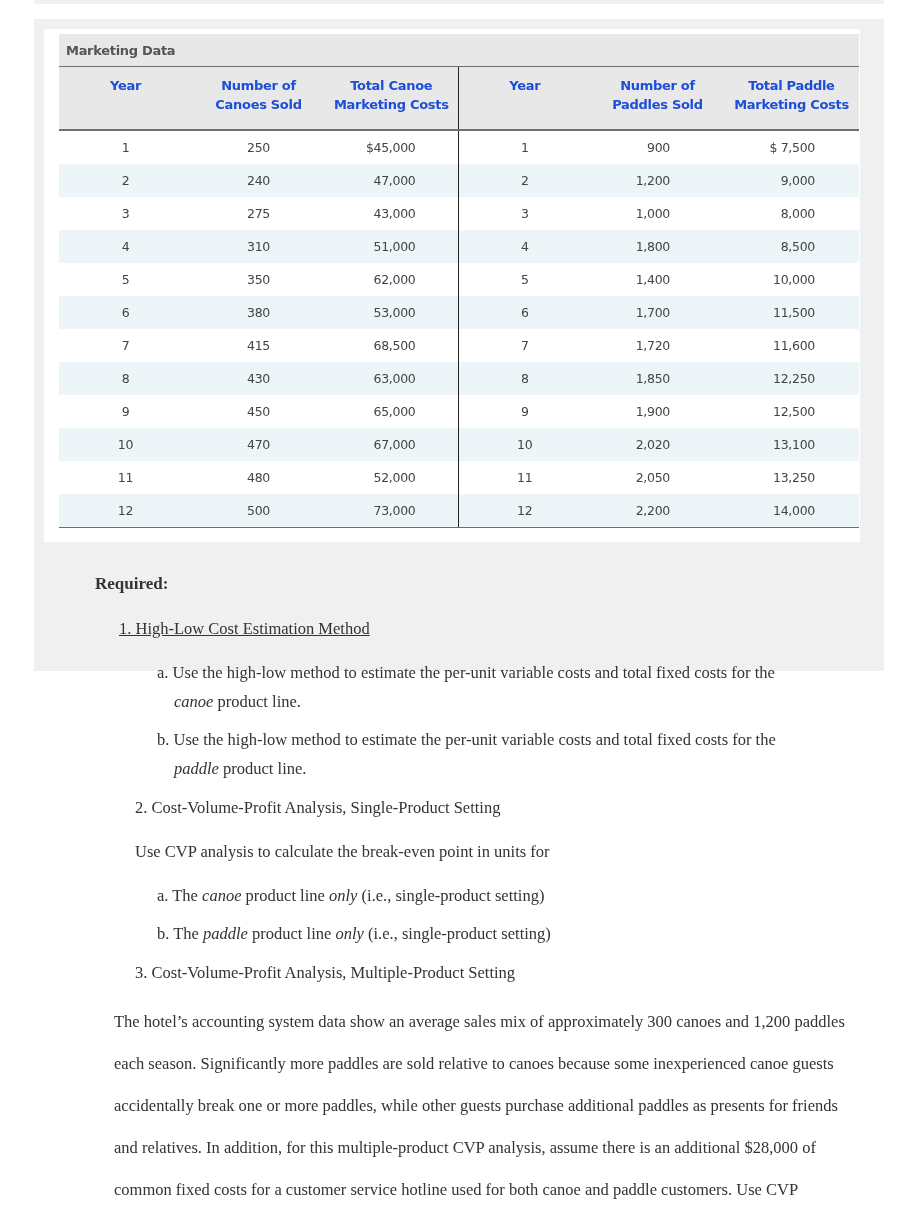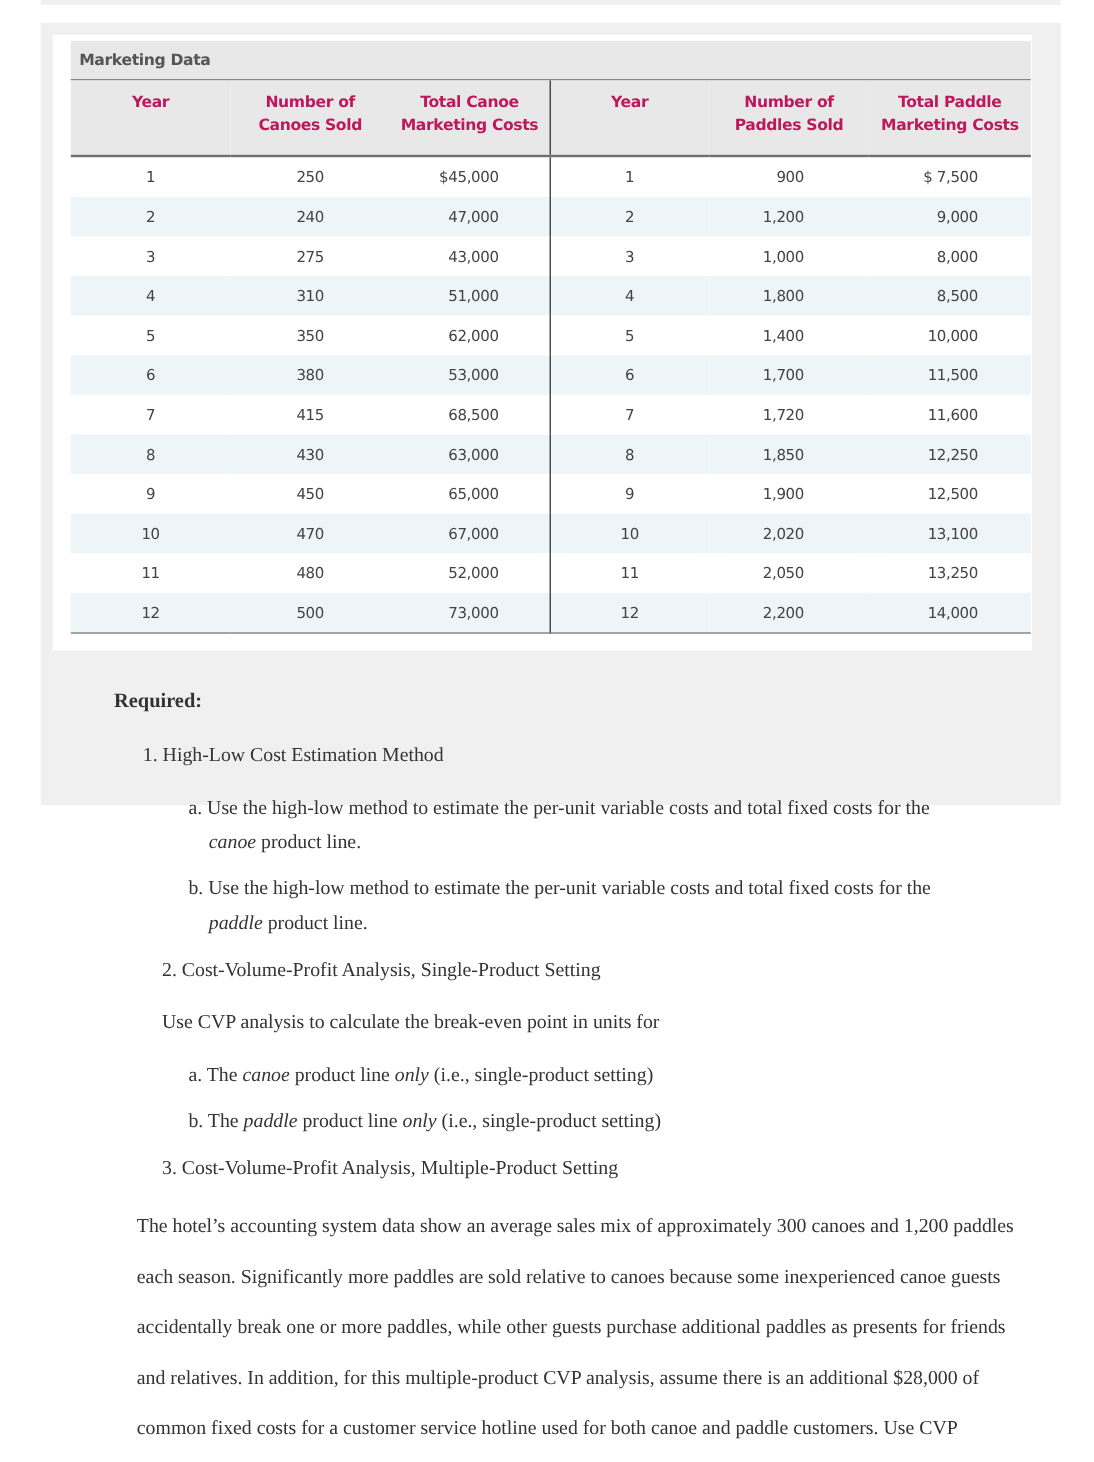--- a/index.html
+++ b/index.html
@@ -9,21 +9,21 @@
   .inner-panel { position: absolute; left: 10px; top: 10px; width: 816px; height: 513px; background: #ffffff; }
   .table-wrap { position: absolute; left: 15px; top: 5px; width: 800px; }
   .caption {
     height: 33px; background: #e8e8e8; border-bottom: 1px solid #6e6e6e;
     font-family: "DejaVu Sans", sans-serif; font-weight: bold; font-size: 13px; color: #555;
     line-height: 33px; padding-left: 7px; box-sizing: border-box; letter-spacing: -0.3px;
   }
   table { border-collapse: collapse; width: 800px; table-layout: fixed;
           font-family: "DejaVu Sans", sans-serif; font-size: 12.5px; color: #444; }
   thead th {
-    background: #e8e8e8; font-weight: bold; color: #be185d; height: 53px;
+    background: #e8e8e8; font-weight: bold; color: #1d4ed8; height: 53px;
     vertical-align: top; padding: 9px 0 0 0; line-height: 19px; border-bottom: 2px solid #6e6e6e;
     letter-spacing: -0.3px; font-size: 13px;
   }
   tbody td { height: 33px; padding: 0; vertical-align: middle; letter-spacing: -0.3px; }
   tbody tr:nth-child(even) td { background: #eef5f9; }
   tbody tr:last-child td { border-bottom: 1px solid #6e6e6e; }
   .sep { border-right: 1px solid #222; }
   .c { text-align: center; }
   .r { text-align: right; }
   .doc {
@@ -162,21 +162,21 @@
             </tr>
           </tbody>
       </table>
     </div>
   </div>
 </div>
 
 <div class="doc">
   <div class="p req" style="left:74px;top:14px;">Required:</div>
 
-  <div class="p" style="left:98px;top:59px;">1. High-Low Cost Estimation Method</div>
+  <div class="p" style="left:98px;top:59px;text-decoration:underline;">1. High-Low Cost Estimation Method</div>
   <div class="p" style="left:136px;top:103px;">a. Use the high-low method to estimate the per-unit variable costs and total fixed costs for the</div>
   <div class="p" style="left:153px;top:132px;"><em>canoe</em><span> product line.</span></div>
   <div class="p" style="left:136px;top:170px;">b. Use the high-low method to estimate the per-unit variable costs and total fixed costs for the</div>
   <div class="p" style="left:153px;top:199px;"><em>paddle</em><span> product line.</span></div>
 
   <div class="p" style="left:114px;top:238px;">2. Cost-Volume-Profit Analysis, Single-Product Setting</div>
   <div class="p" style="left:114px;top:282px;">Use CVP analysis to calculate the break-even point in units for</div>
   <div class="p" style="left:136px;top:326px;"><span>a. The </span><em>canoe</em><span> product line </span><em>only</em><span> (i.e., single-product setting)</span></div>
   <div class="p" style="left:136px;top:364px;"><span>b. The </span><em>paddle</em><span> product line </span><em>only</em><span> (i.e., single-product setting)</span></div>
 

